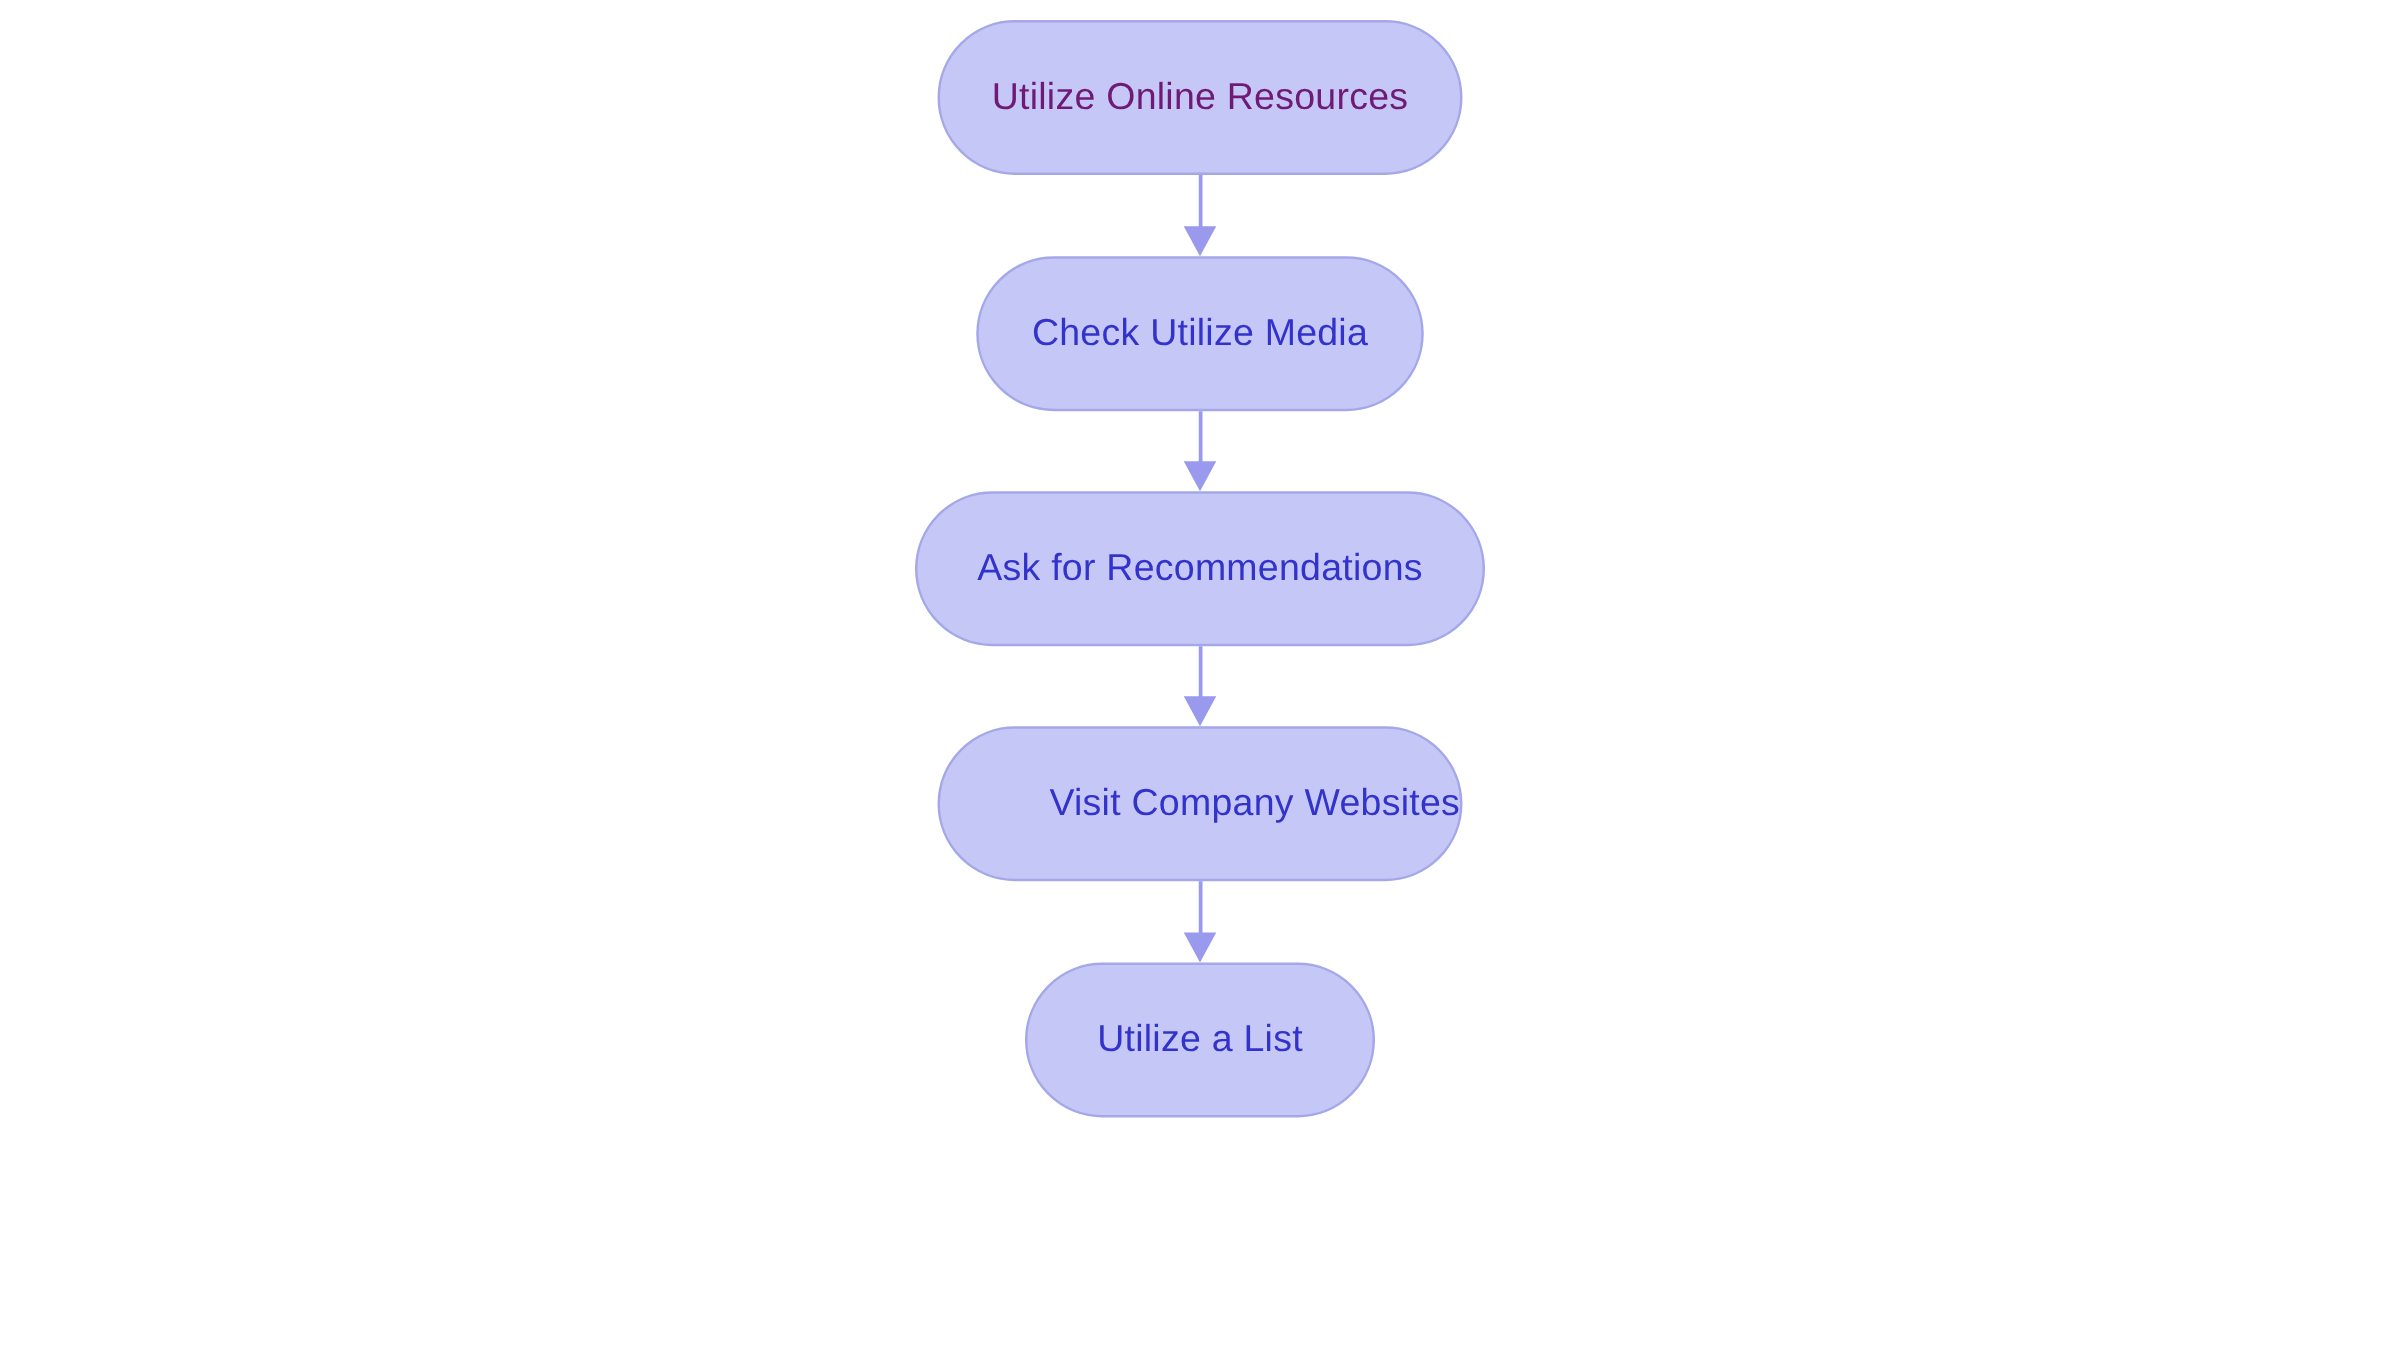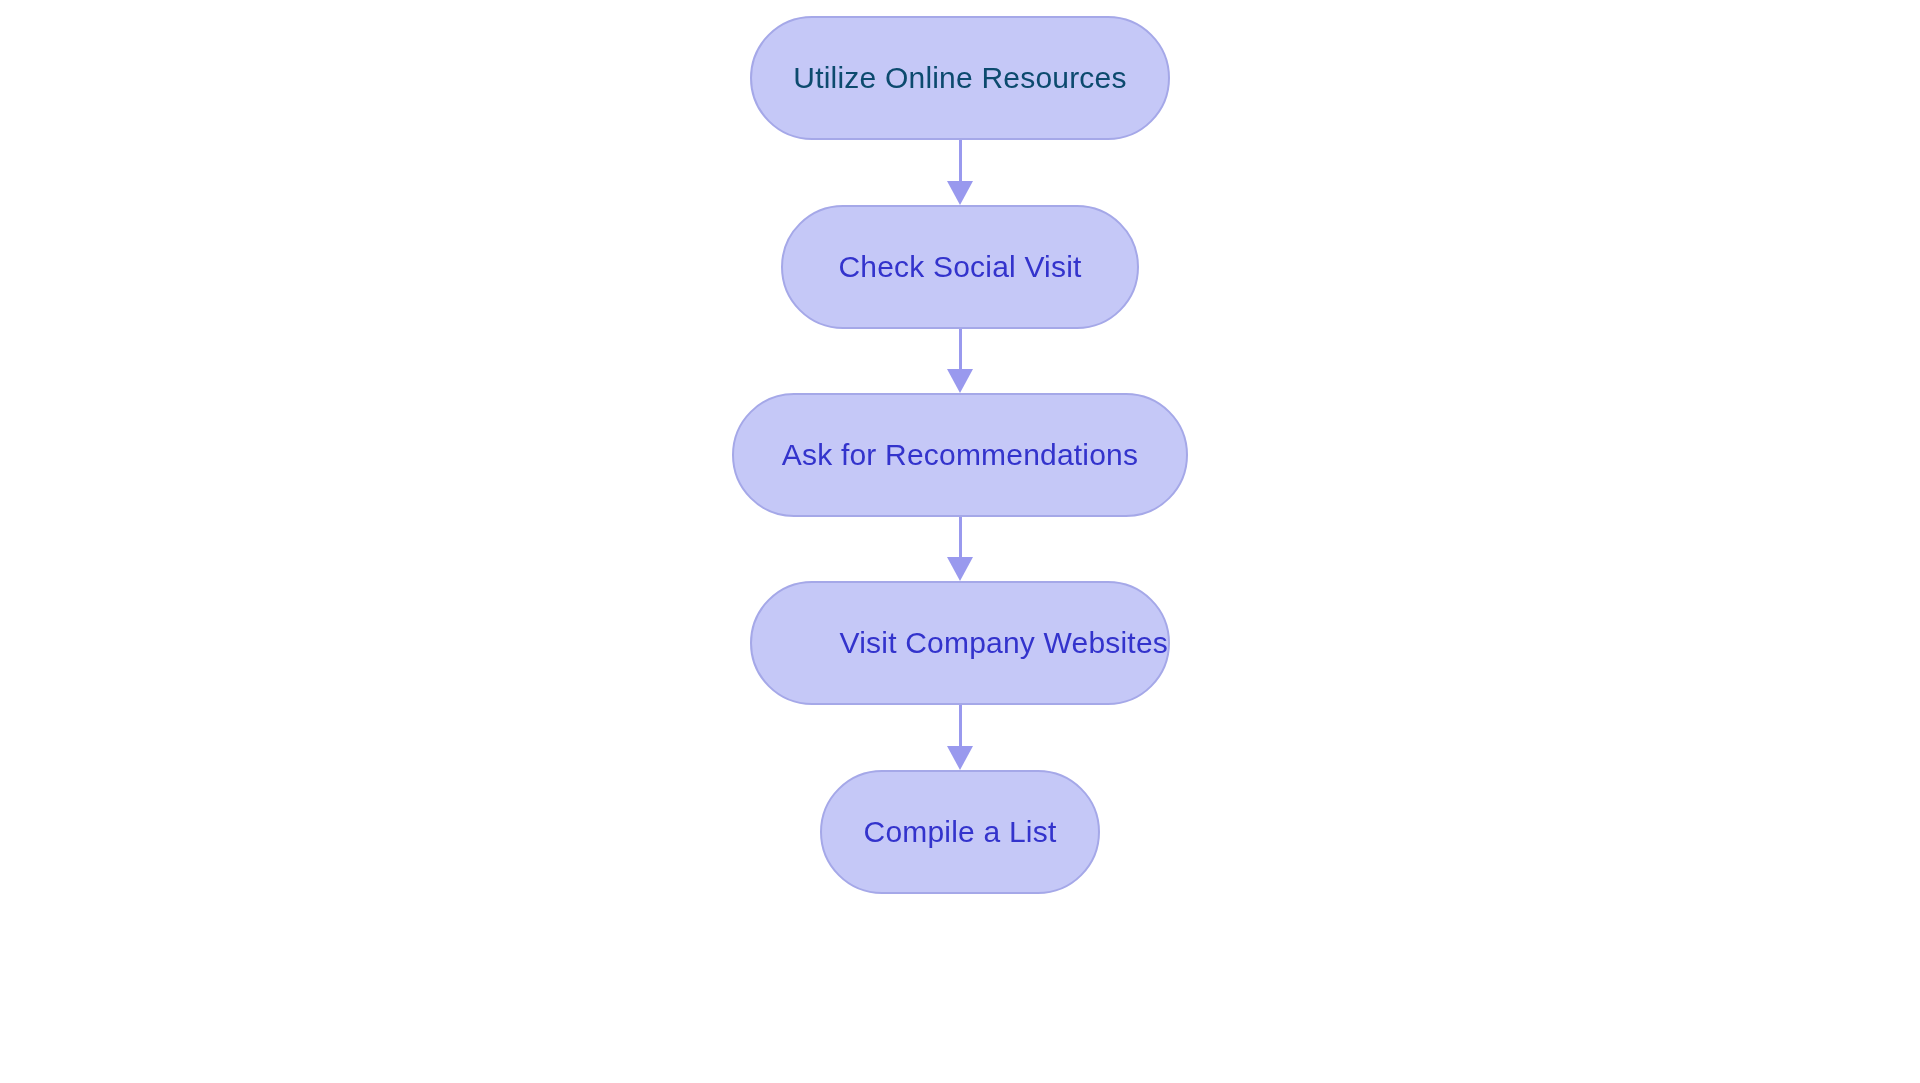--- a/index.html
+++ b/index.html
@@ -69,30 +69,30 @@
     border-top-width: 24px;
     margin-top: -1px;
   }
 </style>
 </head>
 <body style="background: rgb(255, 255, 255);">
 
 <div id="flowchart">
 
   <div class="node" style="top: 16px; width: 420px; background: rgb(197, 200, 247); border-color: rgb(165, 168, 232);">
-    <span class="node-label" style="color: #0c4a6e;">Utilize Online Resources</span>
+    <span class="node-label" style="color: #701a75;">Utilize Online Resources</span>
   </div>
 
   <div class="connector" style="top: 140px; height: 65px;">
     <div class="connector-stem" style="background: rgb(153, 153, 238);"></div>
     <div class="connector-head" style="border-top-color: rgb(153, 153, 238);"></div>
   </div>
 
   <div class="node" style="top: 205px; width: 358px; background: rgb(197, 200, 247); border-color: rgb(165, 168, 232);">
-    <span class="node-label" style="color: rgb(51, 51, 204);">Check Social Visit</span>
+    <span class="node-label" style="color: rgb(51, 51, 204);">Check Utilize Media</span>
   </div>
 
   <div class="connector" style="top: 329px; height: 64px;">
     <div class="connector-stem" style="background: rgb(153, 153, 238);"></div>
     <div class="connector-head" style="border-top-color: rgb(153, 153, 238);"></div>
   </div>
 
   <div class="node" style="top: 393px; width: 456px; background: rgb(197, 200, 247); border-color: rgb(165, 168, 232);">
     <span class="node-label" style="color: rgb(51, 51, 204);">Ask for Recommendations</span>
   </div>
@@ -105,16 +105,16 @@
   <div class="node" style="top: 581px; width: 420px; background: rgb(197, 200, 247); border-color: rgb(165, 168, 232); justify-content: flex-end;">
     <span class="node-label" style="color: rgb(51, 51, 204);">Visit Company Websites</span>
   </div>
 
   <div class="connector" style="top: 705px; height: 65px;">
     <div class="connector-stem" style="background: rgb(153, 153, 238);"></div>
     <div class="connector-head" style="border-top-color: rgb(153, 153, 238);"></div>
   </div>
 
   <div class="node" style="top: 770px; width: 280px; background: rgb(197, 200, 247); border-color: rgb(165, 168, 232);">
-    <span class="node-label" style="color: rgb(51, 51, 204);">Compile a List</span>
+    <span class="node-label" style="color: rgb(51, 51, 204);">Utilize a List</span>
   </div>
 
 </div>
 
 </body></html>

